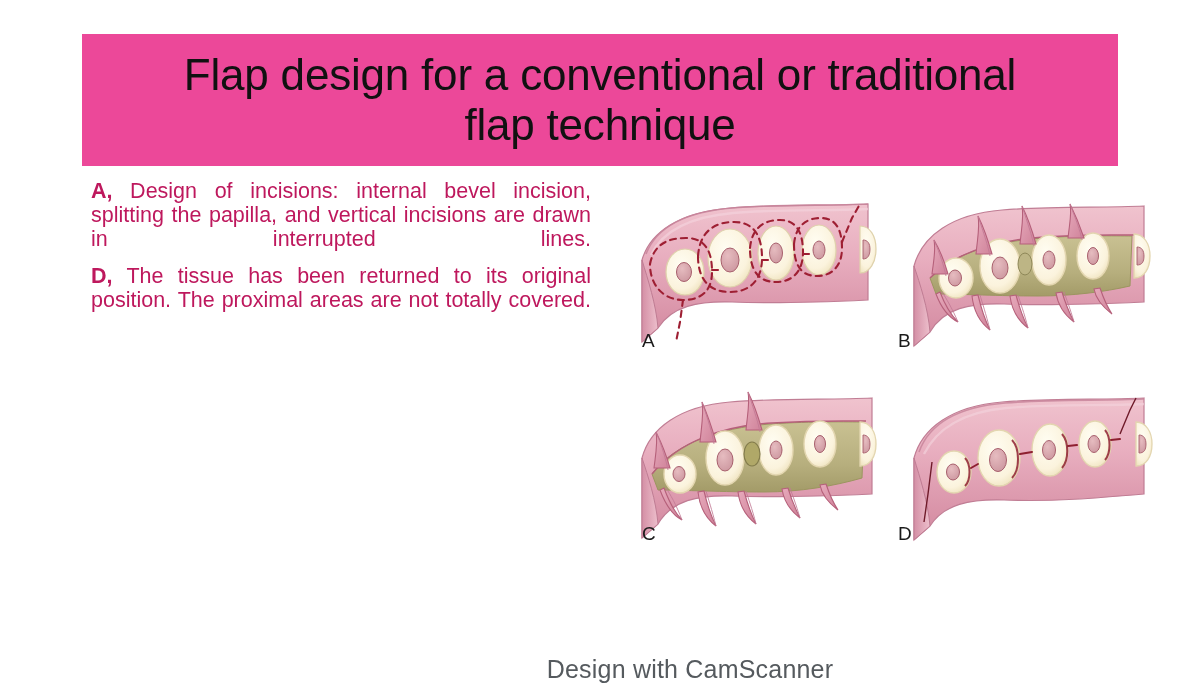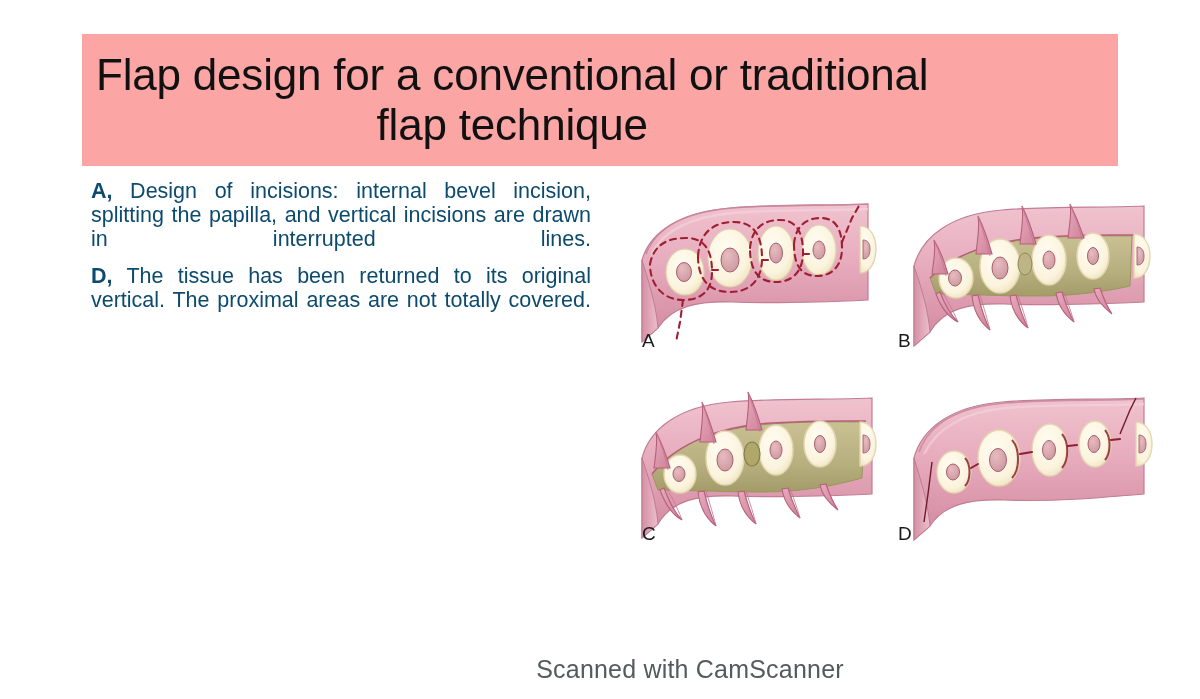--- a/index.html
+++ b/index.html
@@ -10,22 +10,22 @@
     overflow:hidden;
     position:relative;
   }
   #slide{position:absolute;inset:0;background:#fff;}
 
   
   .title-banner{
     position:absolute;
     left:82px;top:34px;
     width:1036px;height:132px;
-    background:#fca5a5;
-    display:flex;align-items:center;
+    background:#ec4899;
+    display:flex;align-items:center;justify-content:center;
     box-sizing:border-box;
     padding:0 14px;
   }
   .title-text{
     font-family:"Liberation Sans", sans-serif;
     font-size:44px;
     line-height:1.14;
     color:#111111;
     text-align:center;
     font-weight:400;
@@ -36,21 +36,21 @@
   
   .text-col{
     position:absolute;
     left:91px;top:180px;
     width:500px;
   }
   .para{
     font-family:"Liberation Sans", sans-serif;
     font-size:21.5px;
     line-height:1.115;
-    color:#0c4a6e;
+    color:#be185d;
     text-align:justify;
     text-align-last:justify;
     margin:0 0 13px 0;
     -webkit-hyphens:none;hyphens:none;
   }
   .para.indent{text-indent:11px;}
   .para .lead{font-weight:bold;}
   .para:last-child{margin-bottom:0;}
 
   
@@ -103,21 +103,21 @@
     <div class="title-text">Flap design for a conventional or traditional
 flap technique</div>
   </div>
 
   <div class="text-col">
 
     <p class="para"><span class="lead">A,</span><span> Design of incisions: internal bevel incision, splitting the papilla, and vertical incisions are drawn in interrupted lines.</span></p>
 
 
 
-    <p class="para"><span class="lead">D,</span><span> The tissue has been returned to its original vertical. The proximal areas are not totally covered.</span></p>
+    <p class="para"><span class="lead">D,</span><span> The tissue has been returned to its original position. The proximal areas are not totally covered.</span></p>
 
   </div>
 
   <div class="figure-grid">
 
     <svg width="0" height="0" style="position:absolute" aria-hidden="true">
       <defs>
         <linearGradient id="gumGrad" x1="0" y1="0" x2="0" y2="1">
           <stop offset="0%" stop-color="#f0c3ce"></stop>
           <stop offset="38%" stop-color="#e8aebf"></stop>
@@ -388,16 +388,16 @@
     </div>
 
     <div class="panel-label lab-a">A</div>
     <div class="panel-label lab-b">B</div>
     <div class="panel-label lab-c">C</div>
     <div class="panel-label lab-d">D</div>
 
   </div>
 
   <div class="watermark">
-    <span class="wm-inner">Scanned with CamScanner</span>
+    <span class="wm-inner">Design with CamScanner</span>
   </div>
 
 </div>
 
 </body></html>

